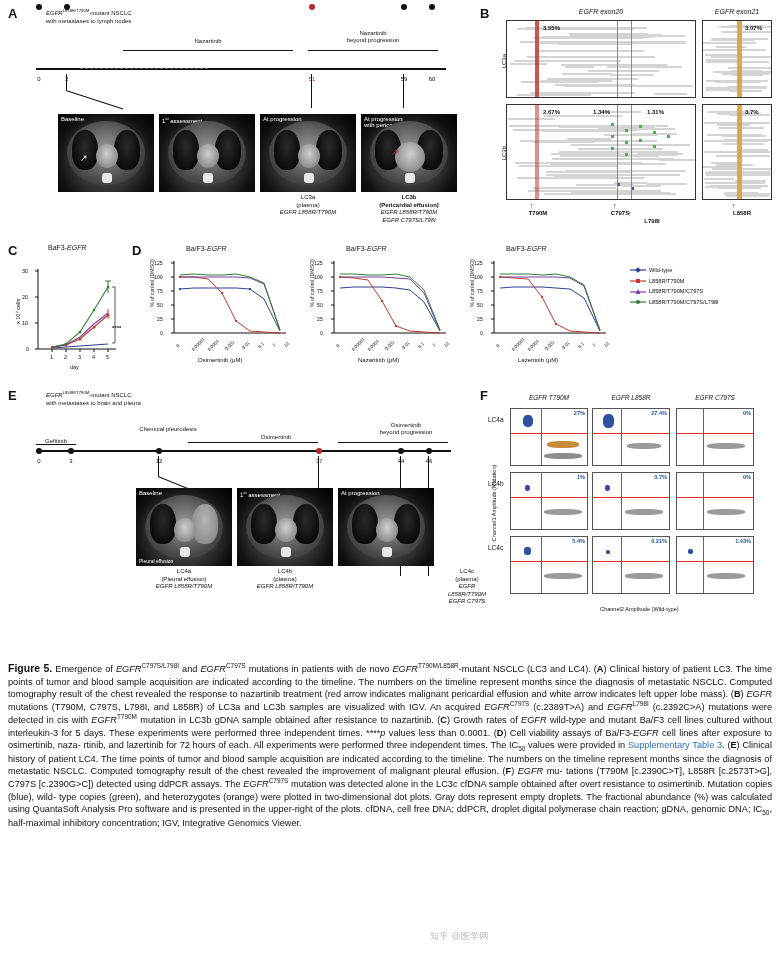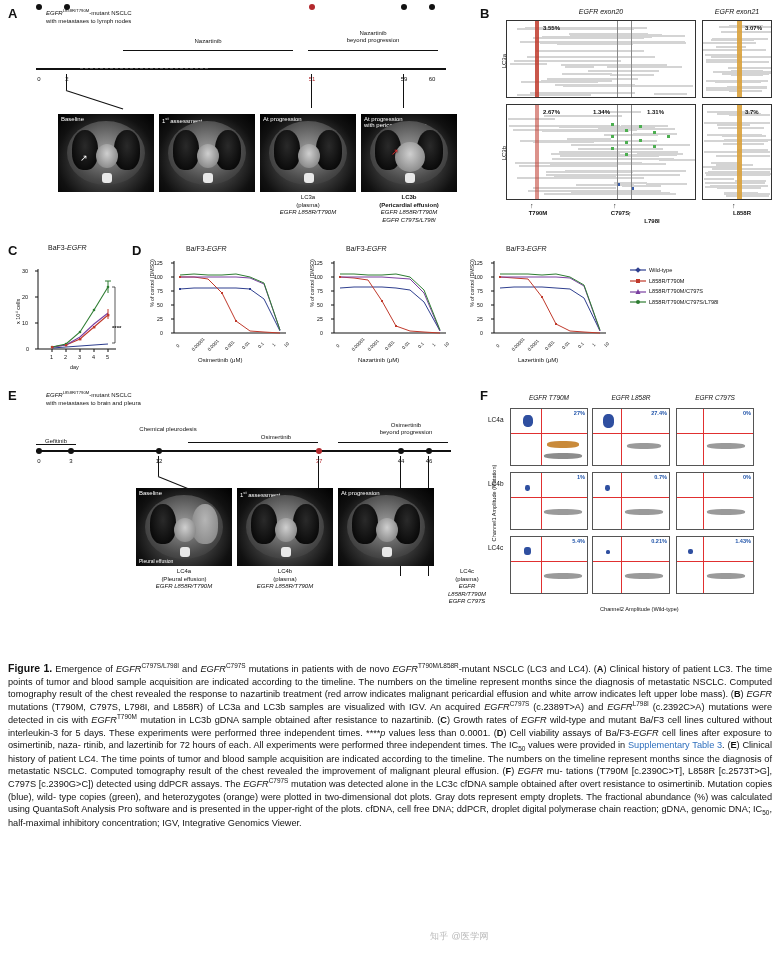--- a/index.html
+++ b/index.html
@@ -830,21 +830,21 @@
         <div class="dd-cross-v" style="left:26px;"></div>
       <div class="dd-pct">1.43%</div>
       <div class="dot" style="left:11px; top:12px; width:5px; height:5px; background:#2f4fa0; border-radius:40%;"></div>
       <div class="dot" style="left:30px; top:36px; width:38px; height:6px; background:#9a9a9a; border-radius:40%;"></div>
     </div>
   </div>
 
 </div>
 
 <div id="caption">
-  <span class="figlabel">Figure 1.</span>
+  <span class="figlabel">Figure 5.</span>
   Emergence of <i>EGFR</i><sup>C797S/L798I</sup> and <i>EGFR</i><sup>C797S</sup> mutations in patients with de novo <i>EGFR</i><sup>T790M/L858R</sup>-mutant NSCLC (LC3
   and LC4). (<b>A</b>) Clinical history of patient LC3. The time points of tumor and blood sample acquisition are indicated according to
   the timeline. The numbers on the timeline represent months since the diagnosis of metastatic NSCLC. Computed tomography
   result of the chest revealed the response to nazartinib treatment (red arrow indicates malignant pericardial effusion and
   white arrow indicates left upper lobe mass). (<b>B</b>) <i>EGFR</i> mutations (T790M, C797S, L798I, and L858R) of LC3a and LC3b samples
   are visualized with IGV. An acquired <i>EGFR</i><sup>C797S</sup> (c.2389T&gt;A) and <i>EGFR</i><sup>L798I</sup> (c.2392C&gt;A) mutations were detected in cis with
   <i>EGFR</i><sup>T790M</sup> mutation in LC3b gDNA sample obtained after resistance to nazartinib. (<b>C</b>) Growth rates of <i>EGFR</i> wild-type and
   mutant Ba/F3 cell lines cultured without interleukin-3 for 5 days. These experiments were performed three independent
   times. ****<i>p</i> values less than 0.0001. (<b>D</b>) Cell viability assays of Ba/F3-<i>EGFR</i> cell lines after exposure to osimertinib, naza-
   rtinib, and lazertinib for 72 hours of each. All experiments were performed three independent times. The IC<sub>50</sub> values were

